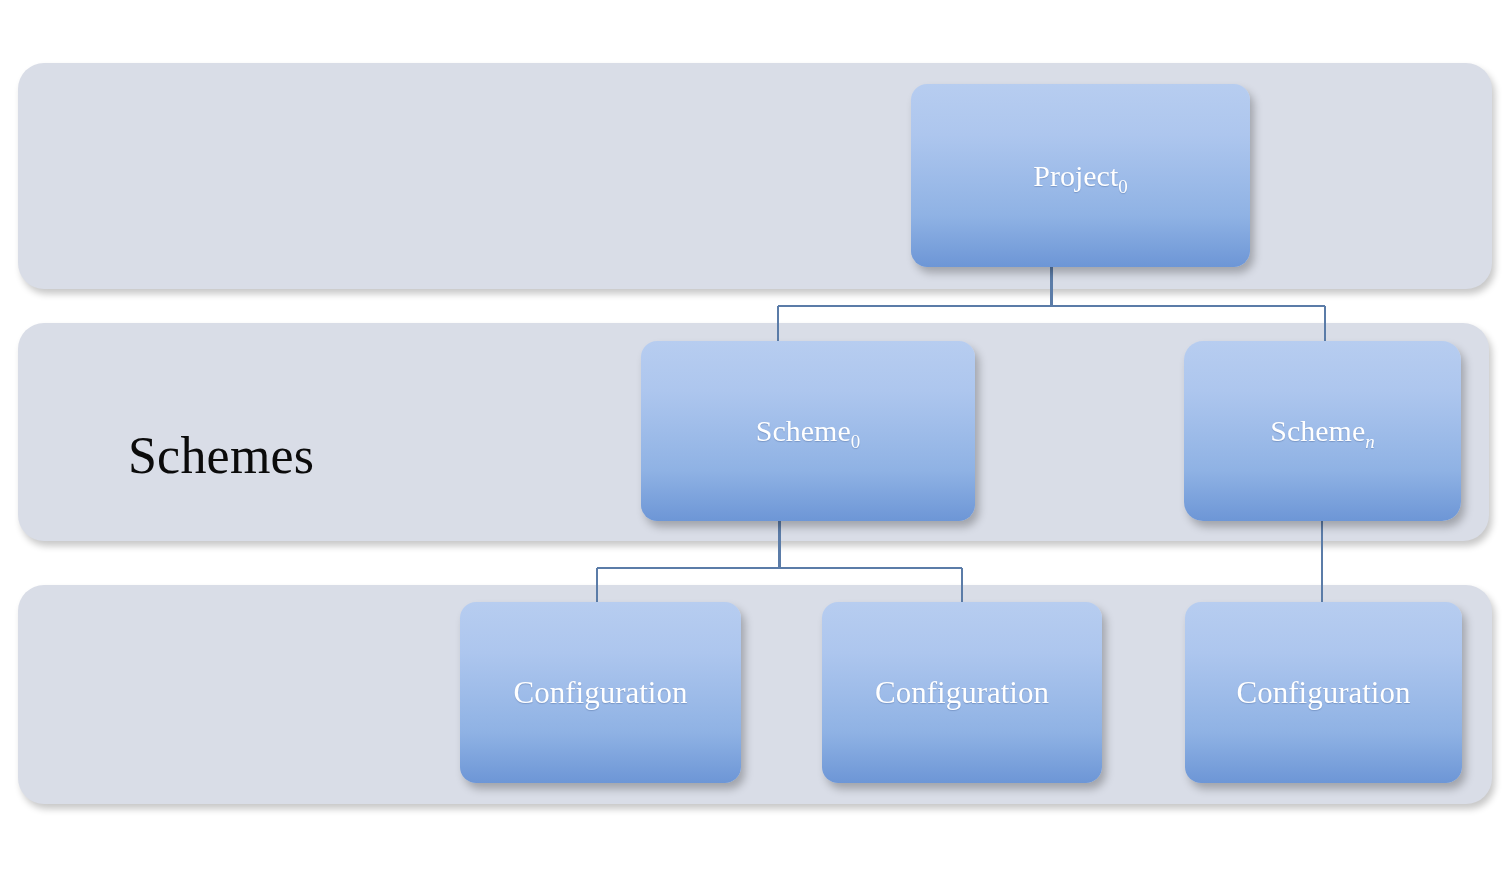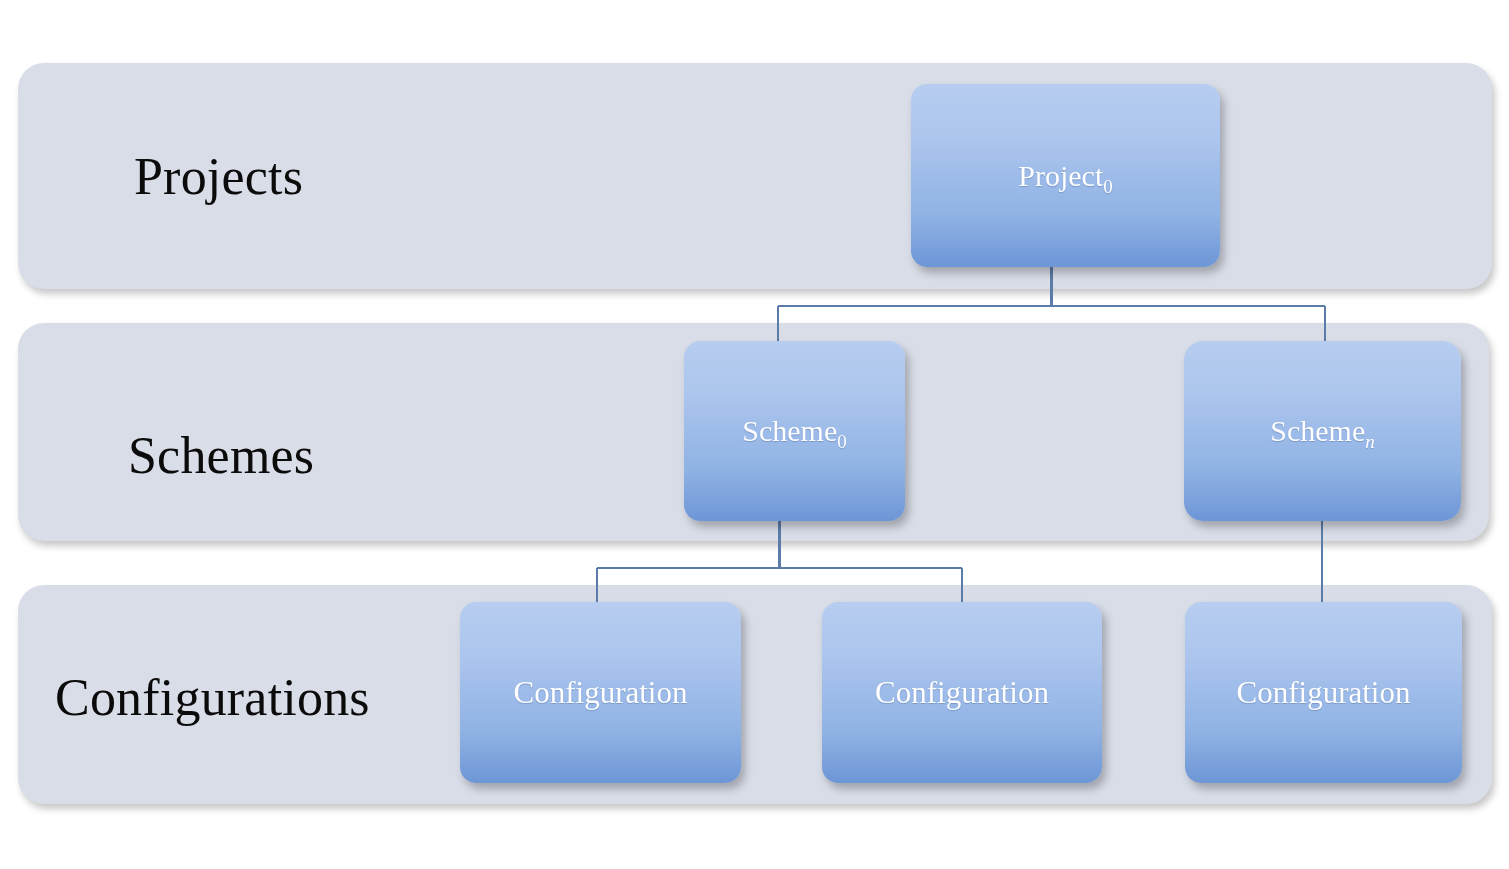--- a/index.html
+++ b/index.html
@@ -78,47 +78,45 @@
     font-size: 19px;
     vertical-align: baseline;
     position: relative;
     top: 7px;
   }
   .node .sub-italic {
     font-style: italic;
   }
 
   
-  .node-project0 { left: 911px; top: 84px;  width: 309px; height: 183px; }
+  .node-project0 { left: 911px; top: 84px;  width: 339px; height: 183px; }
 
   
-  .node-scheme0  { left: 641px; top: 341px; width: 221px; height: 180px; margin-left: 43px; }
+  .node-scheme0  { left: 641px; top: 341px; width: 334px; height: 180px; }
   .node-schemeN  { left: 1184px; top: 341px; width: 277px; height: 180px; border-radius: 19px; }
 
   
   .node-config0  { left: 460px;  top: 602px; width: 281px; height: 181px; }
   .node-config1  { left: 822px;  top: 602px; width: 280px; height: 181px; }
   .node-config2  { left: 1185px; top: 602px; width: 277px; height: 181px; }
 
   .node-config0 .node-text,
   .node-config1 .node-text,
   .node-config2 .node-text { font-size: 31px; }
 </style>
 </head>
 <body>
 
 <div id="stage">
 
   <div class="band band-projects"></div>
   <div class="band band-schemes"></div>
   <div class="band band-configurations"></div>
 
-  <div class="row-label label-projects">Projects</div>
   <div class="row-label label-schemes">Schemes</div>
-  <div class="row-label label-configurations">Configurations</div>
 
   <svg class="connectors" viewBox="0 0 1509 869">
     <g stroke="#5b7ca8" stroke-width="2.6" fill="none" shape-rendering="crispEdges">
 
       <path d="M1051.5 267 L1051.5 306"></path>
 
       <path d="M778 306 L1325 306"></path>
 
       <path d="M778 306 L778 341"></path>
 

